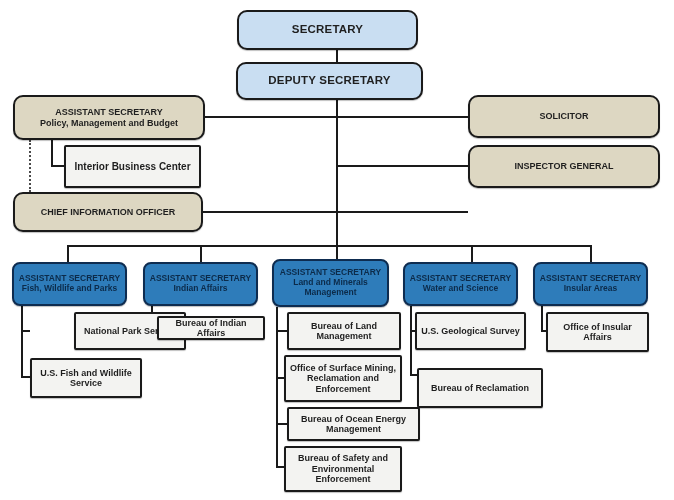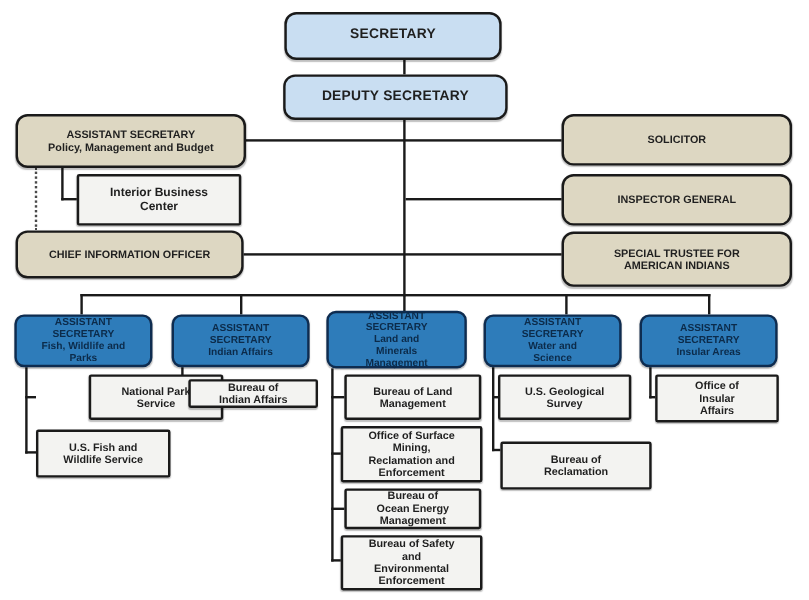--- a/index.html
+++ b/index.html
@@ -4,21 +4,21 @@
 <style>
   html,body{margin:0;padding:0;background:#ffffff;}
   #stage{
     position:relative;width:674px;height:500px;background:#ffffff;overflow:hidden;
     font-family:"Liberation Sans","DejaVu Sans",sans-serif;
   }
   .node{
     position:absolute;box-sizing:border-box;display:flex;flex-direction:column;
     align-items:center;justify-content:center;text-align:center;
     border:2px solid #1a1a1a;border-radius:10px;line-height:1.15;
-    font-weight:bold;color:#1f1f1f;padding:2px 20px;
+    font-weight:bold;color:#1f1f1f;padding:2px 4px;
     box-shadow:0 1px 1px rgba(0,0,0,0.25);
   }
   .exec{background:#c9def2;font-size:11.5px;letter-spacing:.2px;}
   .office{background:#ddd7c2;font-size:9px;}
   .bureau{background:#f3f3f1;font-size:9px;border-radius:2px;}
   .asst{
     background:#2e7cba;border:2.5px solid #0e2c50;color:#0c2b4a;
     font-size:8.5px;border-radius:8px;
   }
   .asst .t{display:block;}
@@ -36,21 +36,21 @@
   .d-0{left:12px;top:262px;width:115px;height:44px;}
   .d-1{left:143px;top:262px;width:115px;height:44px;}
   .d-2{left:272px;top:259px;width:117px;height:48px;}
   .d-3{left:403px;top:262px;width:115px;height:44px;}
   .d-4{left:533px;top:262px;width:115px;height:44px;}
   .c-0-0{left:30px;top:312px;width:112px;height:38px;margin-left:44px;}
   .c-0-1{left:30px;top:358px;width:112px;height:40px;}
   .c-1-0{left:157px;top:316px;width:108px;height:24px;}
   .c-2-0{left:287px;top:312px;width:114px;height:38px;}
   .c-2-1{left:284px;top:355px;width:118px;height:47px;}
-  .c-2-2{left:287px;top:407px;width:114px;height:34px;}
+  .c-2-2{left:287px;top:407px;width:133px;height:34px;}
   .c-2-3{left:284px;top:446px;width:118px;height:46px;}
   .c-3-0{left:415px;top:312px;width:111px;height:38px;}
   .c-3-1{left:417px;top:356px;width:126px;height:40px;margin-top:12px;}
   .c-4-0{left:546px;top:312px;width:103px;height:40px;}
   
   .l-sec-dep{left:336px;top:50px;width:2px;height:12px;}
   .l-central{left:336px;top:100px;width:2px;height:147px;}
   .l-row1{left:205px;top:116px;width:263px;height:2px;}
   .l-ig{left:338px;top:165px;width:130px;height:2px;}
   .l-row3{left:203px;top:211px;width:265px;height:2px;}
@@ -131,23 +131,20 @@
   <div class="node office n-cio">
     <span>CHIEF INFORMATION OFFICER</span>
   </div>
 
   <div class="node office n-solicitor">
     <span>SOLICITOR</span>
   </div>
   <div class="node office n-ig">
     <span>INSPECTOR GENERAL</span>
   </div>
-  <div class="node office n-st">
-    <span>SPECIAL TRUSTEE FOR AMERICAN INDIANS</span>
-  </div>
 
   <div class="node asst d-0">
     <span class="t">ASSISTANT SECRETARY</span>
     <span class="t">Fish, Wildlife and Parks</span>
   </div>
   <div class="node asst d-1">
     <span class="t">ASSISTANT SECRETARY</span>
     <span class="t">Indian Affairs</span>
   </div>
   <div class="node asst d-2">

